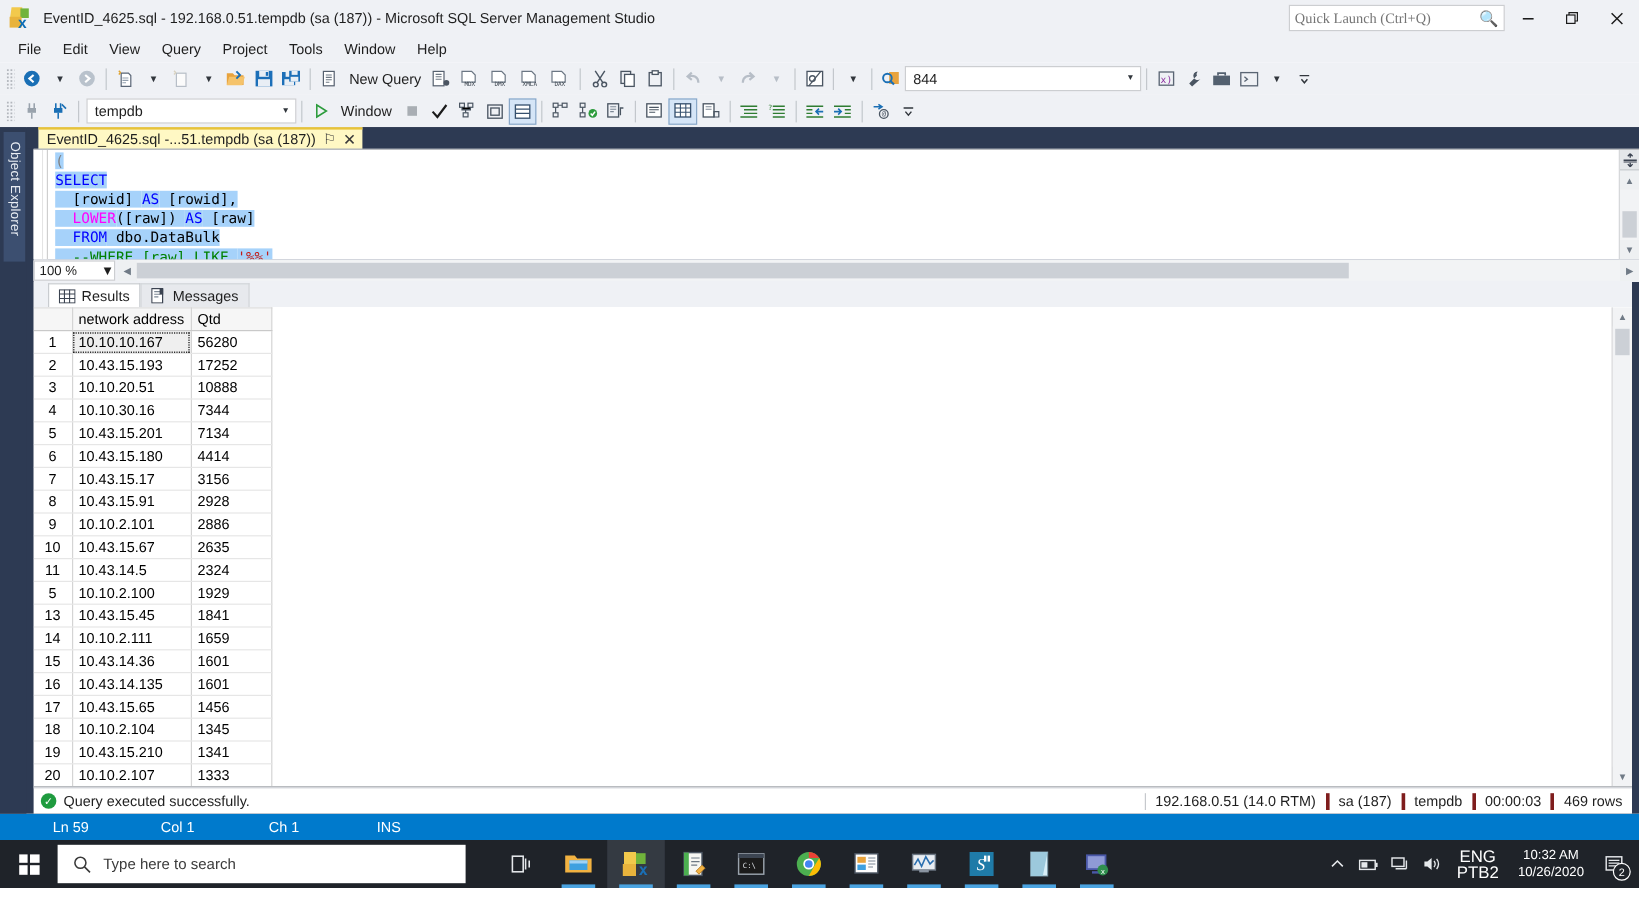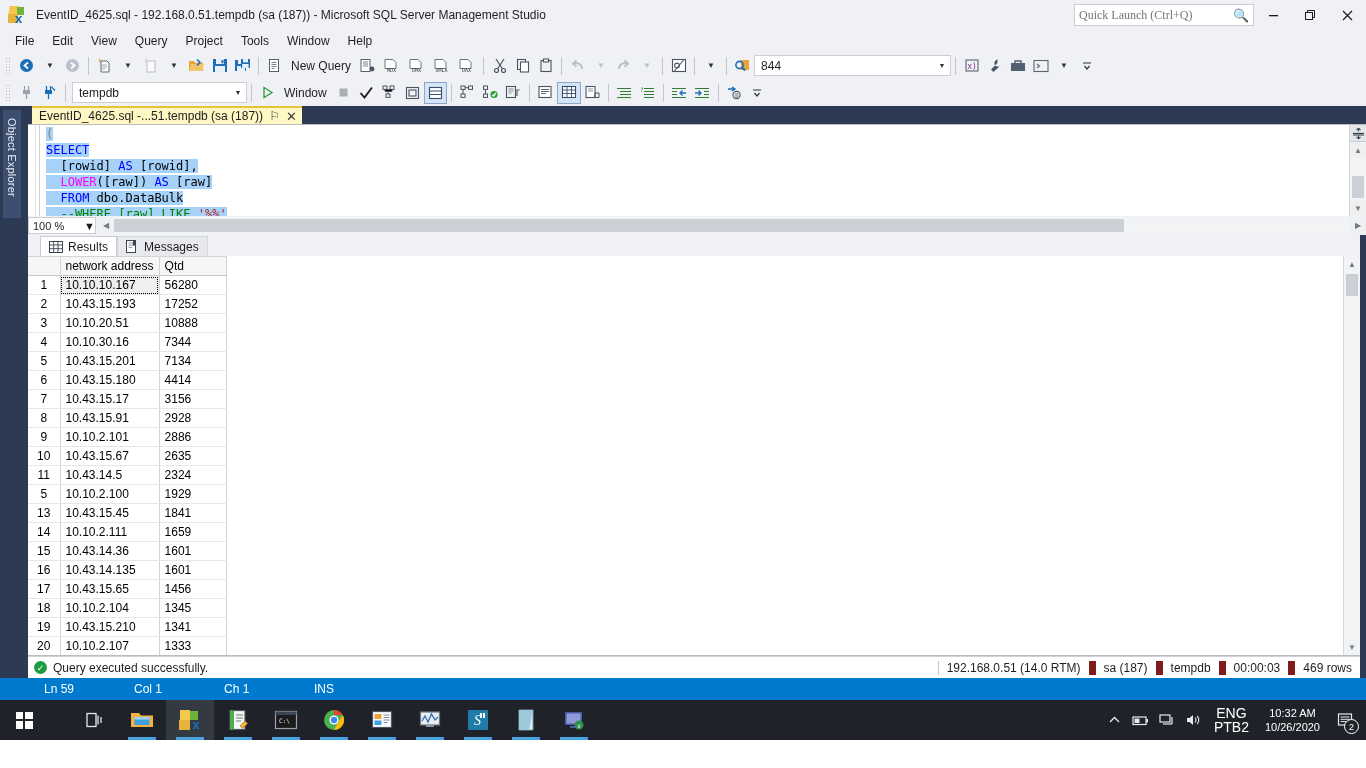--- a/index.html
+++ b/index.html
@@ -220,21 +220,21 @@
     border-top:1px solid #cfd2d6;
     margin-left: 6px; margin-right: 6px;
     font-size: 12px; color:#1e1e1e;
   }
   .qs-left { display:flex; align-items:center; gap:6px; padding-left:6px; flex:1; }
   .check-ico {
     width:13px; height:13px; border-radius:50%; background:#1f9b3f; color:#fff;
     font-size:9px; display:flex; align-items:center; justify-content:center;
   }
   .qs-right { display:flex; align-items:center; }
-  .qs-seg { padding: 0 8px; border-left:7px solid #7f1d1d; white-space:nowrap;}
+  .qs-seg { padding: 0 8px; border-left:3px solid #7f1d1d; white-space:nowrap;}
   .qs-seg.first { border-left:1px solid #c6c9cd; }
 
   
   .statusbar {
     height: 22px; background:#007acc; color:#fff;
     display:flex; align-items:center; font-size:12px;
   }
   .sb-ready { display:flex; align-items:center; gap:8px; padding-left:8px; width: 560px;}
   .sb-ico { width:13px; height:10px; border:1.5px solid #fff; transform: skewX(-12deg); }
   .sb-cell { width: 90px; }
@@ -908,20 +908,27 @@
 
 <div class="taskbar">
   <div class="start">
     <div class="win-logo">
         <div></div>
         <div></div>
         <div></div>
         <div></div>
       </div>
   </div>
+  <div class="searchbox">
+    <svg width="15" height="15" viewBox="0 0 15 15">
+      <circle cx="6" cy="6" r="4.6" fill="none" stroke="#3a3a3a" stroke-width="1.3"></circle>
+      <path d="M9.4 9.4 L14 14" stroke="#3a3a3a" stroke-width="1.3"></path>
+    </svg>
+    <span>Type here to search</span>
+  </div>
 
   <div class="tasks">
     <div class="tkicon">
       <svg width="20" height="18" viewBox="0 0 20 18">
         <rect x="3" y="2.5" width="9" height="13" fill="none" stroke="#e6e9ec" stroke-width="1.3"></rect>
         <path d="M14 4.5 v9 M17 6 v6" stroke="#e6e9ec" stroke-width="1.3"></path>
       </svg>
     </div>
     <div class="tkicon">
       <svg width="24" height="20" viewBox="0 0 24 20">

